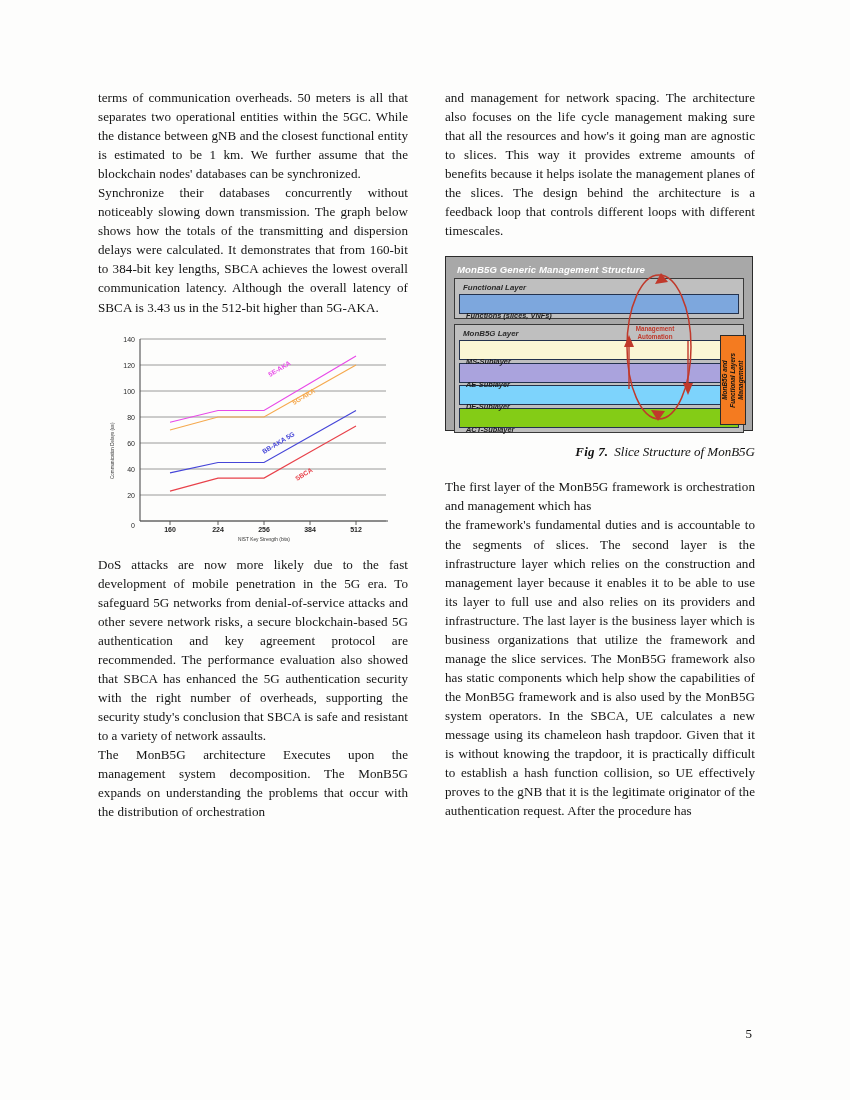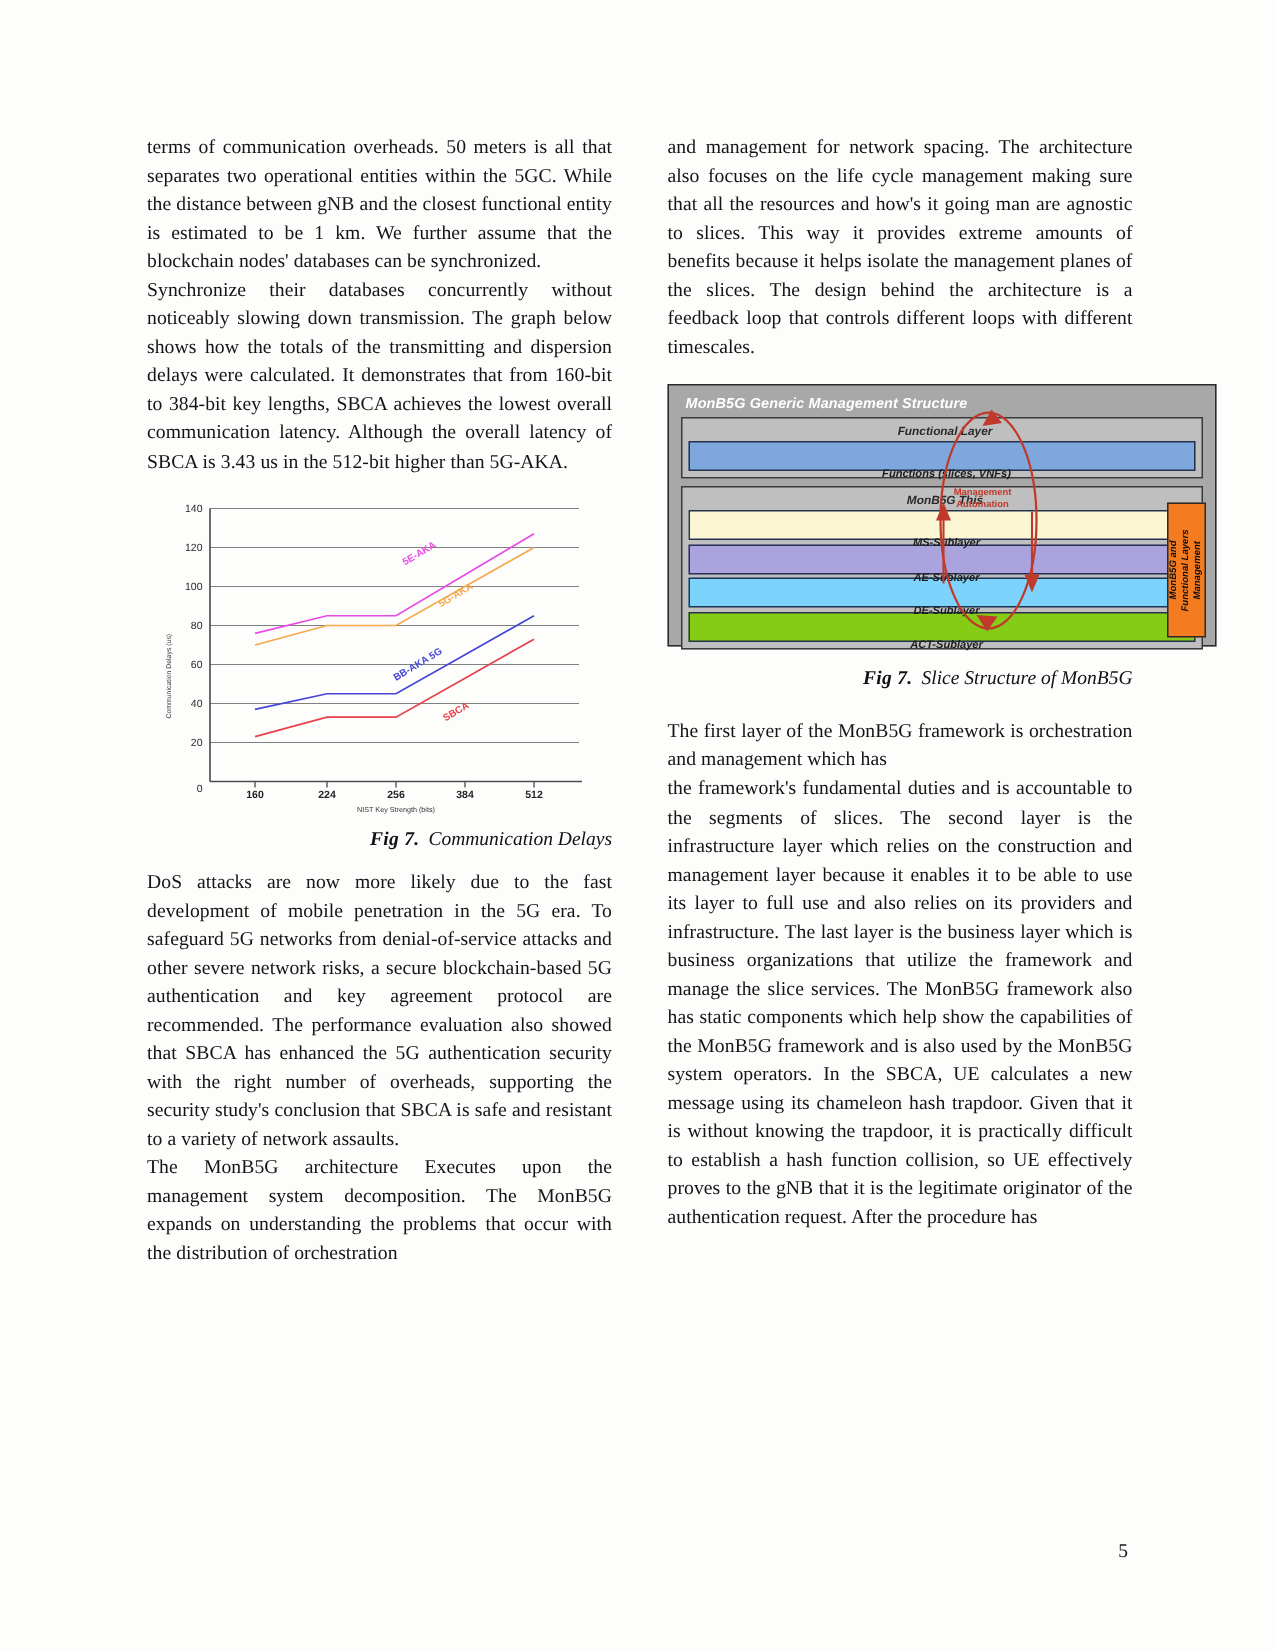--- a/index.html
+++ b/index.html
@@ -63,21 +63,21 @@
     margin: 12px 0 0 0;
     width: 300px;
     height: 215px;
     position: relative;
   }
   .chart-svg { display: block; }
 
   
   .diagram {
     margin: 16px 0 0 0;
-    width: 366px;
+    width: 308px;
     height: 175px;
     position: relative;
     background: #a8a8a8;
     border: 1.6px solid #2b2b2b;
     padding: 5px;
   }
   .diagram-title {
     font-family: "Liberation Sans", sans-serif;
     font-style: italic;
     font-weight: bold;
@@ -85,21 +85,20 @@
     color: #ffffff;
     padding: 2px 0 3px 6px;
     letter-spacing: 0.1px;
   }
   .dgroup {
     background: #bfbfbf;
     border: 1.3px solid #3a3a3a;
     margin: 0 3px 5px 3px;
     padding: 3px 4px 4px 4px;
     position: relative;
-    text-align: center;
   }
   .dgroup-label {
     font-family: "Liberation Sans", sans-serif;
     font-style: italic;
     font-weight: bold;
     font-size: 7.9px;
     color: #2a2a2a;
     padding: 1px 0 2px 4px;
   }
   .dbar {
@@ -242,23 +241,20 @@
             <polyline points="72,162.10 120,149.10 166,149.10 212,123.10 258,97.10" stroke="#e8414a"></polyline>
           </g>
 
           <text transform="translate(172,48) rotate(-31)" font-family="Liberation Sans, sans-serif" font-size="6.6" font-weight="bold" fill="#e84ae8">5E-AKA</text>
           <text transform="translate(196,76) rotate(-31)" font-family="Liberation Sans, sans-serif" font-size="6.6" font-weight="bold" fill="#f5a94e">5G-AKA</text>
           <text transform="translate(166,125) rotate(-31)" font-family="Liberation Sans, sans-serif" font-size="6.6" font-weight="bold" fill="#4545d8">BB-AKA 5G</text>
           <text transform="translate(199,152) rotate(-31)" font-family="Liberation Sans, sans-serif" font-size="6.6" font-weight="bold" fill="#e8414a">SBCA</text>
         </svg>
       </div>
 
-      <div class="figcap">
-        <b class="capnum">Fig 7.</b><span class="captitle">Communication Delays</span>
-      </div>
 
       <p class="body" style="margin-top:11px">DoS attacks are now more likely due to the fast development of mobile penetration in the 5G era. To safeguard 5G networks from denial-of-service attacks and other severe network risks, a secure blockchain-based 5G authentication and key agreement protocol are recommended. The performance evaluation also showed that SBCA has enhanced the 5G authentication security with the right number of overheads, supporting the security study's conclusion that SBCA is safe and resistant to a variety of network assaults.</p>
 
 
       <p class="body">The MonB5G architecture Executes upon the management system decomposition. The MonB5G expands on understanding the problems that occur with the distribution of orchestration</p>
     </div>
 
     <div class="col">
 
       <p class="body">and management for network spacing. The architecture also focuses on the life cycle management making sure that all the resources and how's it going man are agnostic to slices. This way it provides extreme amounts of benefits because it helps isolate the management planes of the slices. The design behind the architecture is a feedback loop that controls different loops with different timescales.</p>
@@ -266,21 +262,21 @@
       <div class="diagram">
 
         <div class="diagram-title">MonB5G Generic Management Structure</div>
 
         <div class="dgroup">
           <div class="dgroup-label">Functional Layer</div>
           <div class="dbar dbar-fn">Functions (slices, VNFs)</div>
         </div>
 
         <div class="dgroup">
-          <div class="dgroup-label">MonB5G This</div>
+          <div class="dgroup-label">MonB5G Layer</div>
           <div class="dbar dbar-ms">MS-Sublayer</div>
           <div class="dbar dbar-ae">AE-Sublayer</div>
           <div class="dbar dbar-de">DE-Sublayer</div>
           <div class="dbar dbar-act">ACT-Sublayer</div>
         </div>
 
         <div class="side-panel">
           <span>MonB5G and
 Functional Layers
 Management</span>

